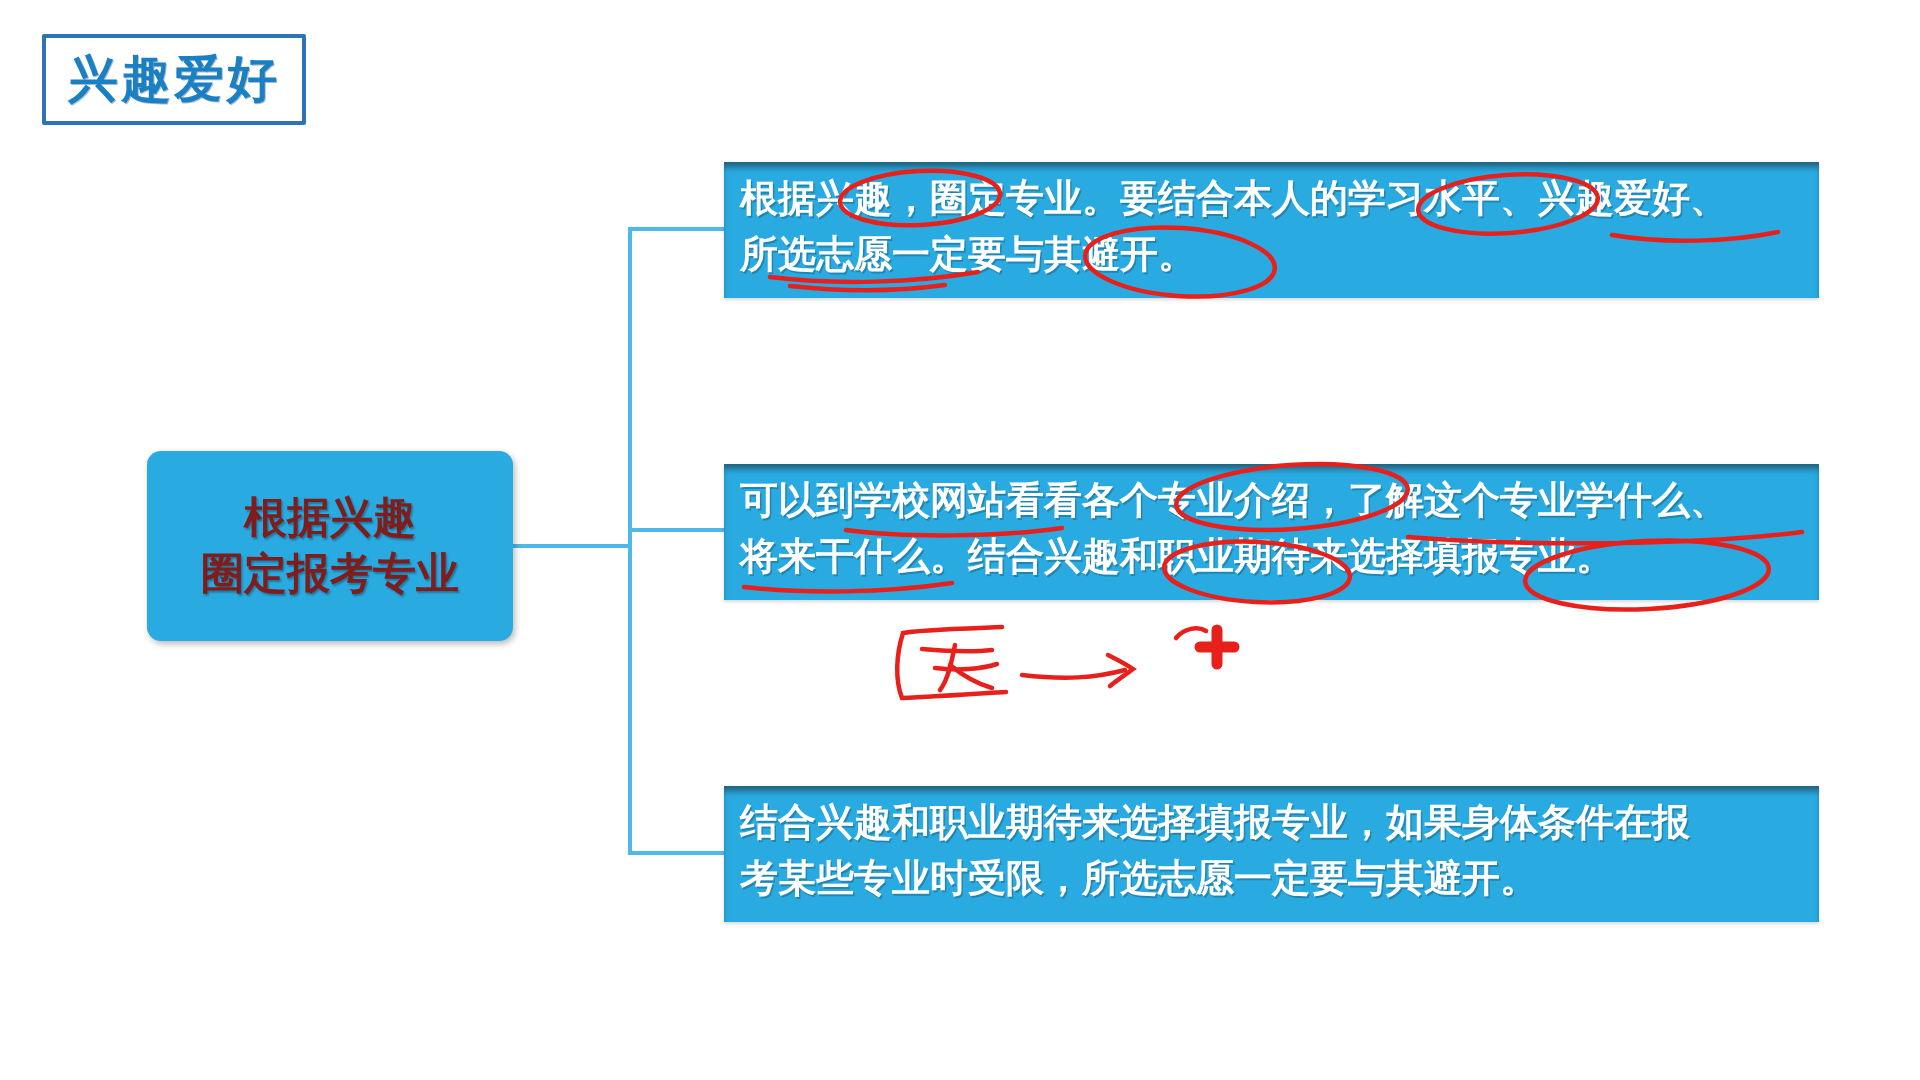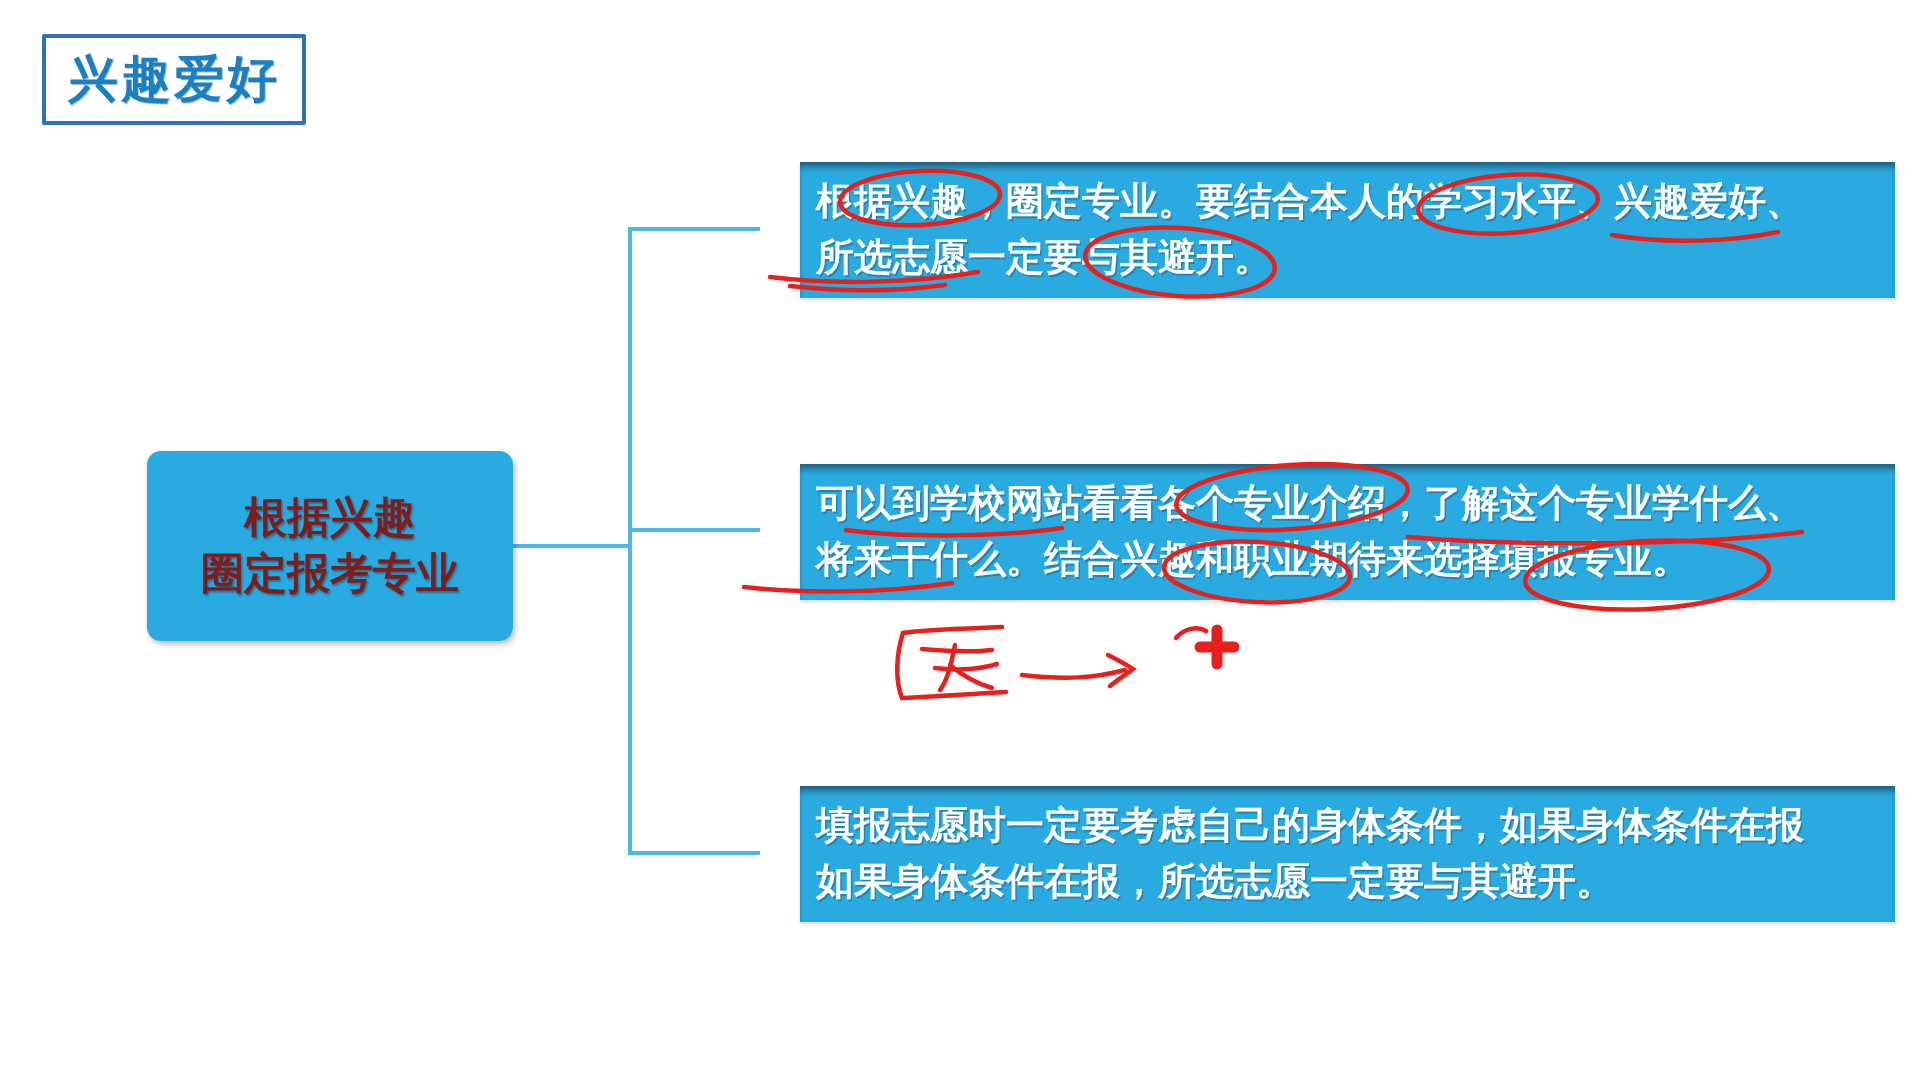--- a/index.html
+++ b/index.html
@@ -66,25 +66,26 @@
     font-weight: bold;
     font-size: 43px;
     line-height: 1.3;
     text-shadow: 1.5px 2px 2px rgba(0,0,0,0.3);
     white-space: nowrap;
   }
 
   
   .branch {
     position: absolute;
-    left: 800px;
+    left: 724px;
     width: 1095px;
     height: 136px;
     background: #29ABE2;
     box-shadow: inset 0 7px 6px -2px rgba(25,25,25,0.5), 0 2px 3px rgba(0,0,0,0.15);
+    font-family: Liberation Mono, monospace;
   }
   .branch-1 { top: 162px; }
   .branch-2 { top: 464px; }
   .branch-3 { top: 786px; }
   .branch-text {
     padding: 11px 14px 0 16px;
   }
   .branch-line {
     color: #ffffff;
     font-weight: bold;
@@ -135,22 +136,22 @@
 
   <div class="branch branch-2">
     <div class="branch-text">
       <div class="branch-line">可以到学校网站看看各个专业介绍，了解这个专业学什么、</div>
       <div class="branch-line">将来干什么。结合兴趣和职业期待来选择填报专业。</div>
     </div>
   </div>
 
   <div class="branch branch-3">
     <div class="branch-text">
-      <div class="branch-line">填报志愿时一定要考虑自己的身体条件，如果身体条件在报</div>
-      <div class="branch-line">如果身体条件在报，所选志愿一定要与其避开。</div>
+      <div class="branch-line">结合兴趣和职业期待来选择填报专业，如果身体条件在报</div>
+      <div class="branch-line">考某些专业时受限，所选志愿一定要与其避开。</div>
     </div>
   </div>
 
   <svg class="anno-overlay" viewBox="0 0 1920 1080" xmlns="http://www.w3.org/2000/svg" fill="none" stroke="#E8201C" stroke-width="4.5" stroke-linecap="round">
 
     <g>
       <ellipse cx="920" cy="198" rx="80" ry="27" transform="rotate(-3 920 198)"></ellipse>
     </g>
     <g>
       <ellipse cx="1508" cy="204" rx="90" ry="29" transform="rotate(-4 1508 204)"></ellipse>

